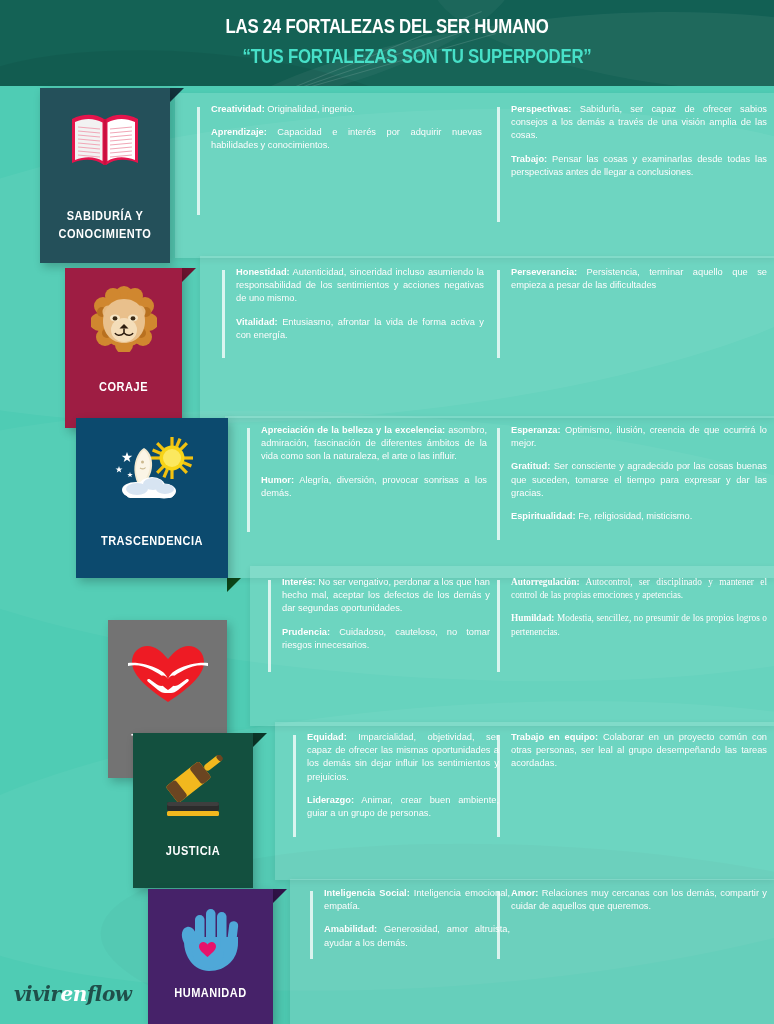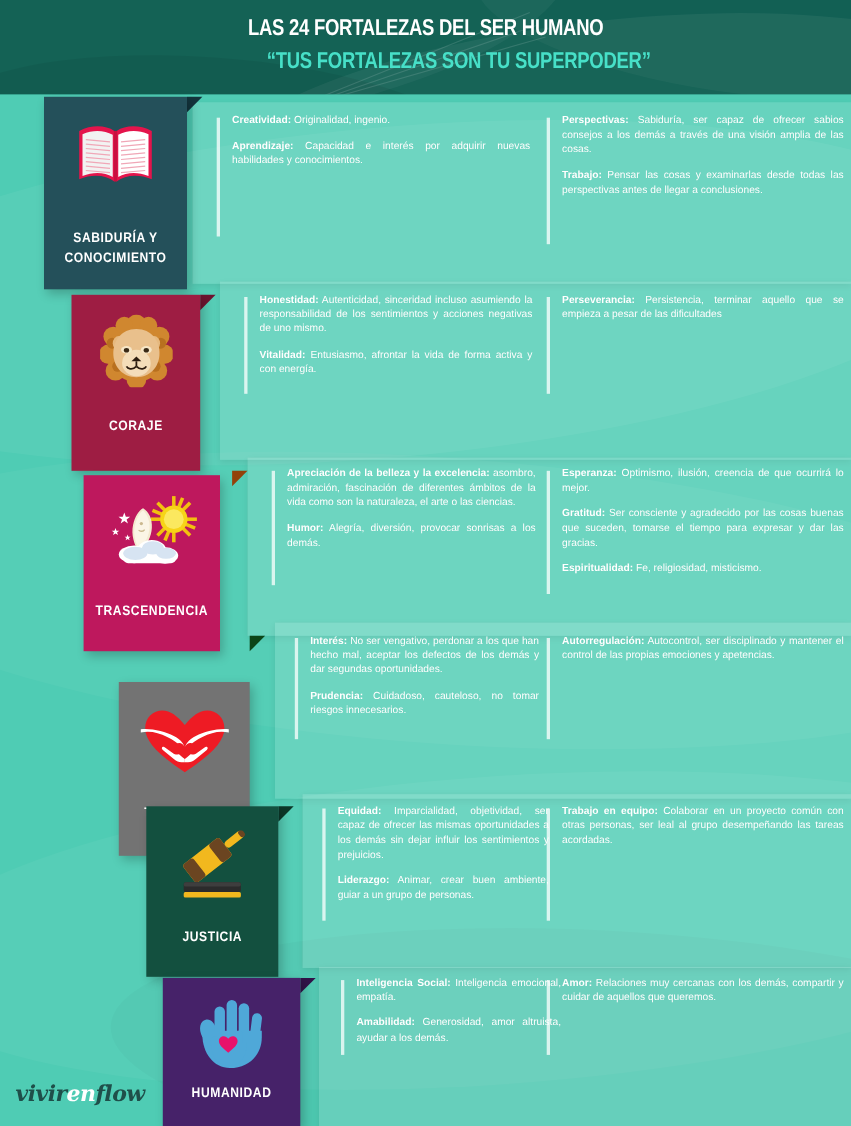--- a/index.html
+++ b/index.html
@@ -268,21 +268,21 @@
       </div>
     </div>
     <div class="txtcol" style="left:497px; top:266px; width:270px;">
       <div class="rule" style="height:88px;"></div>
       <div style="margin-left:14px;">
         <div class="entry"><b>Perseverancia:</b><span> Persistencia, terminar aquello que se empieza a pesar de las dificultades</span></div>
       </div>
     </div>
     <div class="panel" style="left:225px; top:416px; width:549px; height:162px;"></div>
     <div class="fold" style="left:211px; top:428px; border-top:14px solid #93420a; border-right:14px solid transparent;"></div>
-    <div class="card" style="left:76px; top:432px; width:124px; height:160px; background:#be185d;">
+    <div class="card" style="left:76px; top:418px; width:152px; height:160px; background:#0c4a6e;">
       <div class="card-icon" style="top:16px; height:72px;">
         <svg width="92" height="72" viewBox="0 0 92 72">
       <g fill="#f2c10f">
         <g transform="translate(66,24)">
           <rect x="-1.6" y="-21" width="3.2" height="9"></rect>
               <rect x="-1.6" y="12" width="3.2" height="9"></rect>
           <rect x="-21" y="-1.6" width="9" height="3.2"></rect>
               <rect x="12" y="-1.6" width="9" height="3.2"></rect>
           <rect x="-1.6" y="-21" width="3.2" height="9" transform="rotate(45)"></rect>
           <rect x="-1.6" y="12" width="3.2" height="9" transform="rotate(45)"></rect>
@@ -317,21 +317,21 @@
         <ellipse cx="59" cy="55" rx="9" ry="5"></ellipse>
         <ellipse cx="31" cy="55" rx="11" ry="6"></ellipse>
       </g>
     </svg>
       </div>
       <div class="card-label" style="bottom:28px;">TRASCENDENCIA</div>
     </div>
     <div class="txtcol" style="left:247px; top:424px; width:240px;">
       <div class="rule" style="height:104px;"></div>
       <div style="margin-left:14px;">
-        <div class="entry"><b>Apreciación de la belleza y la excelencia:</b><span> asombro, admiración, fascinación de diferentes ámbitos de la vida como son la naturaleza, el arte o las ciencias.</span></div>
+        <div class="entry"><b>Apreciación de la belleza y la excelencia:</b><span> asombro, admiración, fascinación de diferentes ámbitos de la vida como son la naturaleza, el arte o las influir.</span></div>
         <div class="entry"><b>Humor:</b><span> Alegría, diversión, provocar sonrisas a los demás.</span></div>
       </div>
     </div>
     <div class="txtcol" style="left:497px; top:424px; width:270px;">
       <div class="rule" style="height:112px;"></div>
       <div style="margin-left:14px;">
         <div class="entry"><b>Esperanza:</b><span> Optimismo, ilusión, creencia de que ocurrirá lo mejor.</span></div>
         <div class="entry"><b>Gratitud:</b><span> Ser consciente y agradecido por las cosas buenas que suceden, tomarse el tiempo para expresar y dar las gracias.</span></div>
         <div class="entry"><b>Espiritualidad:</b><span> Fe, religiosidad, misticismo.</span></div>
       </div>
@@ -349,24 +349,25 @@
       </div>
       <div class="card-label" style="bottom:30px;">TEMPLANZA</div>
     </div>
     <div class="txtcol" style="left:268px; top:576px; width:222px;">
       <div class="rule" style="height:92px;"></div>
       <div style="margin-left:14px;">
         <div class="entry"><b>Interés:</b><span> No ser vengativo, perdonar a los que han hecho mal, aceptar los defectos de los demás y dar segundas oportunidades.</span></div>
         <div class="entry"><b>Prudencia:</b><span> Cuidadoso, cauteloso, no tomar riesgos innecesarios.</span></div>
       </div>
     </div>
-    <div class="txtcol" style="left:497px; top:576px; width:270px;">
+    <div class="txtcol" style="left:497px; top:576px; width:270px;font-family:Liberation Serif, serif;">
       <div class="rule" style="height:92px;"></div>
       <div style="margin-left:14px;">
         <div class="entry"><b>Autorregulación:</b><span> Autocontrol, ser disciplinado y mantener el control de las propias emociones y apetencias.</span></div>
+        <div class="entry"><b>Humildad:</b><span> Modestia, sencillez, no presumir de los propios logros o pertenencias.</span></div>
       </div>
     </div>
     <div class="panel" style="left:275px; top:722px; width:499px; height:158px;"></div>
     <div class="fold" style="left:253px; top:733px; border-top:14px solid #0c3729; border-right:14px solid transparent;"></div>
     <div class="card" style="left:133px; top:733px; width:120px; height:155px; background:#13503f;">
       <div class="card-icon" style="top:22px; height:70px;">
         <svg width="76" height="70" viewBox="0 0 76 70">
       <g transform="rotate(-38 38 28)">
         <rect x="14" y="14" width="42" height="21" rx="3" fill="#f2b81e"></rect>
         <rect x="14" y="14" width="12" height="21" rx="3" fill="#6b4521"></rect>

